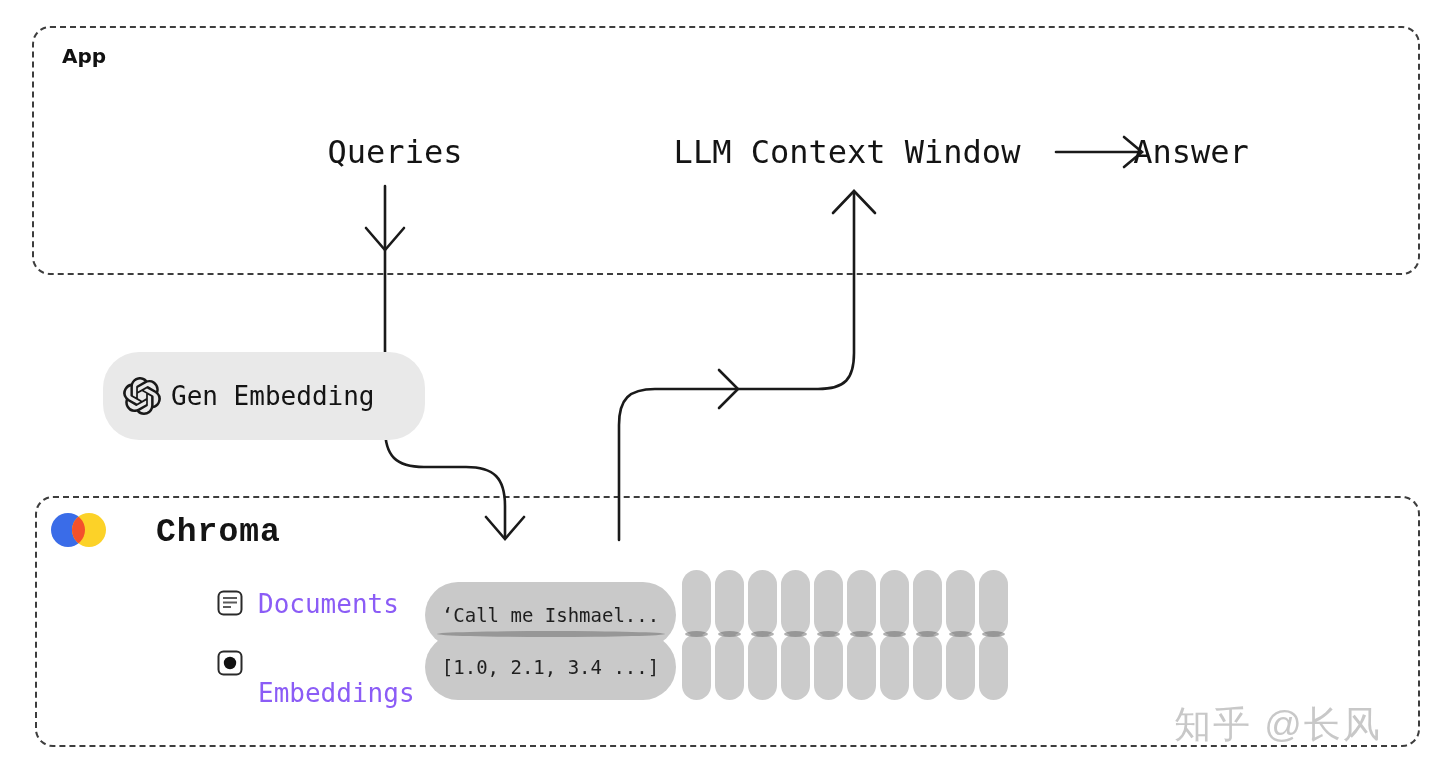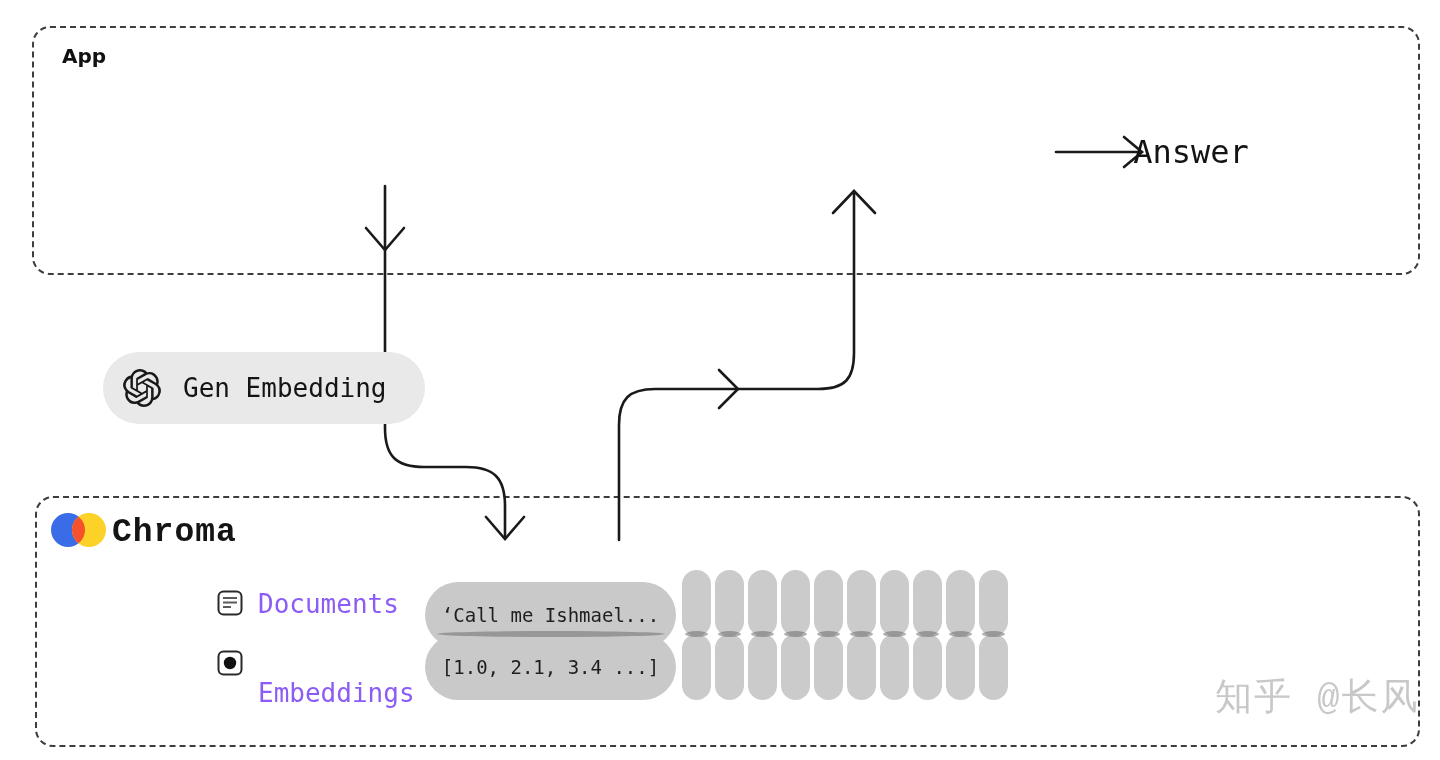--- a/index.html
+++ b/index.html
@@ -19,22 +19,22 @@
   .app-title{left:62px;top:44px;}
   .flow-label{
     position:absolute;font-size:32px;white-space:nowrap;
     transform:translate(-50%,-50%);color:#141414;
   }
   .lbl-queries{left:395px;top:152px;}
   .lbl-llm{left:847px;top:152px;}
   .lbl-answer{left:1179px;top:152px;margin-left:12px;}
   .arrows{position:absolute;left:0;top:0;pointer-events:none;}
   .gen-pill{
-    position:absolute;left:103px;top:352px;width:322px;height:72px;border-radius:36px;
-    background:#e9e9e9;display:flex;align-items:center;padding-left:20px;gap:22px;box-sizing:border-box;
+    position:absolute;left:103px;top:352px;width:322px;height:88px;border-radius:36px;
+    background:#e9e9e9;display:flex;align-items:center;padding-left:20px;gap:10px;box-sizing:border-box;
   }
   .gen-pill .label{font-size:26px;color:#141414;}
   .chroma-logo{position:absolute;left:51px;top:513px;}
   .chroma-title{
     left:112px;top:514px;font-family:"Liberation Mono",monospace;font-size:33px;letter-spacing:1px;
   }
   .row-icon{position:absolute;}
   .icon-documents{left:217px;top:590px;}
   .icon-embeddings{left:217px;top:650px;}
   .row-label{position:absolute;font-size:26px;white-space:nowrap;color:#8b5cf6;}
@@ -57,22 +57,22 @@
   .vec-pill{
     position:absolute;left:0;width:29px;height:66px;background:#cbcbcb;border-radius:14.5px;
   }
   .vec-pill.top{top:0;}
   .vec-pill.bottom{top:64px;}
   .vec-seam{
     position:absolute;left:3px;top:61px;width:23px;height:6px;border-radius:50%;
     background:rgba(110,110,110,0.55);
   }
   .watermark{
-    position:absolute;left:1174px;top:672px;font-family:Liberation Mono, monospace;
-    font-size:37px;color:#c8c8c8;letter-spacing:2px;white-space:nowrap;margin-left:41px;
+    position:absolute;left:1174px;top:700px;font-family:Liberation Sans, sans-serif;
+    font-size:37px;color:#c8c8c8;letter-spacing:2px;white-space:nowrap;
   }
 </style>
 </head>
 <body>
 
 <div class="canvas">
 
   <div class="dashed-box box-app"></div>
 
   <div class="dashed-box box-chroma"></div>
@@ -87,40 +87,42 @@
       <path d="M 619 540 L 619 425 C 619 399 629 389 655 389 L 818 389 C 845 389 854 379 854 353 L 854 193"></path>
       <path d="M 719 370 L 738 389 L 719 408"></path>
       <path d="M 833 213 L 854 191 L 875 213"></path>
 
       <path d="M 1056 152 L 1141 152"></path>
       <path d="M 1124 137 L 1142 152 L 1124 167"></path>
     </g>
   </svg>
 
   <div class="box-title app-title">App</div>
+  <div class="flow-label lbl-queries">Queries</div>
+  <div class="flow-label lbl-llm">LLM Context Window</div>
   <div class="flow-label lbl-answer">Answer</div>
 
   <div class="gen-pill">
     <svg width="38" height="38" viewBox="0 0 24 24">
       <path fill="#191919" d="M22.2819 9.8211a5.9847 5.9847 0 0 0-.5157-4.9108 6.0462 6.0462 0 0 0-6.5098-2.9A6.0651 6.0651 0 0 0 4.9807 4.1818a5.9847 5.9847 0 0 0-3.9977 2.9 6.0462 6.0462 0 0 0 .7427 7.0966 5.98 5.98 0 0 0 .511 4.9107 6.051 6.051 0 0 0 6.5146 2.9001A5.9847 5.9847 0 0 0 13.2599 24a6.0557 6.0557 0 0 0 5.7718-4.2058 5.9894 5.9894 0 0 0 3.9977-2.9001 6.0557 6.0557 0 0 0-.7475-7.073zm-9.022 12.6081a4.4755 4.4755 0 0 1-2.8764-1.0408l.1419-.0804 4.7783-2.7582a.7948.7948 0 0 0 .3927-.6813v-6.7369l2.02 1.1686a.071.071 0 0 1 .038.0615v5.5826a4.504 4.504 0 0 1-4.4945 4.4849zm-9.6607-4.1254a4.4708 4.4708 0 0 1-.5346-3.0137l.142.0852 4.783 2.7582a.7712.7712 0 0 0 .7806 0l5.8428-3.3685v2.3324a.0804.0804 0 0 1-.0332.0615L9.74 19.9502a4.4992 4.4992 0 0 1-6.1408-1.6464zM2.3408 7.8956a4.485 4.485 0 0 1 2.3655-1.9728V11.6a.7664.7664 0 0 0 .3879.6765l5.8144 3.3543-2.0201 1.1685a.0757.0757 0 0 1-.071 0l-4.8303-2.7865A4.504 4.504 0 0 1 2.3408 7.8956zm16.5963 3.8558L13.1038 8.364 15.1192 7.2a.0757.0757 0 0 1 .071 0l4.8303 2.7913a4.4944 4.4944 0 0 1-.6765 8.1042v-5.6772a.79.79 0 0 0-.407-.667zm2.0107-3.0231l-.142-.0852-4.7735-2.7818a.7759.7759 0 0 0-.7854 0L9.409 9.2297V6.8974a.0662.0662 0 0 1 .0284-.0615l4.8303-2.7866a4.4992 4.4992 0 0 1 6.6802 4.66zM8.3065 12.863l-2.02-1.1638a.0804.0804 0 0 1-.038-.0567V6.0742a4.4992 4.4992 0 0 1 7.3757-3.4537l-.142.0805L8.704 5.459a.7948.7948 0 0 0-.3927.6813zm1.0976-2.3654l2.602-1.4998 2.6069 1.4998v2.9994l-2.5974 1.4997-2.6067-1.4997z"></path>
     </svg>
     <span class="label">Gen Embedding</span>
   </div>
 
   <svg class="chroma-logo" width="55" height="34" viewBox="0 0 55 34">
     <defs>
         <clipPath id="chroma-left-clip">
           <circle cx="17" cy="17" r="17"></circle>
         </clipPath>
       </defs>
     <circle cx="17" cy="17" r="17" fill="#3a6ce8"></circle>
     <circle cx="38" cy="17" r="17" fill="#fcd228"></circle>
     <circle cx="38" cy="17" r="17" fill="#f4512c" clip-path="url(#chroma-left-clip)"></circle>
   </svg>
-  <div class="flow-label chroma-title" style="transform:none;position:absolute;font-weight:bold;">Chroma</div>
+  <div class="flow-label chroma-title" style="transform:none;position:absolute;font-weight:bold;margin-left:44px;">Chroma</div>
 
   <svg class="row-icon icon-documents" width="26" height="26" viewBox="0 0 26 26">
     <rect x="1.5" y="1.5" width="23" height="23" rx="5" fill="#ffffff" stroke="#2a2a2a" stroke-width="2"></rect>
     <line x1="6" y1="8" x2="20" y2="8" stroke="#5a5a5a" stroke-width="2"></line>
     <line x1="6" y1="12.5" x2="20" y2="12.5" stroke="#5a5a5a" stroke-width="2"></line>
     <line x1="6" y1="17" x2="14" y2="17" stroke="#5a5a5a" stroke-width="2"></line>
   </svg>
   <div class="row-label lbl-documents">Documents</div>
   <div class="big-pill pill-documents">‘Call me Ishmael...</div>
 

